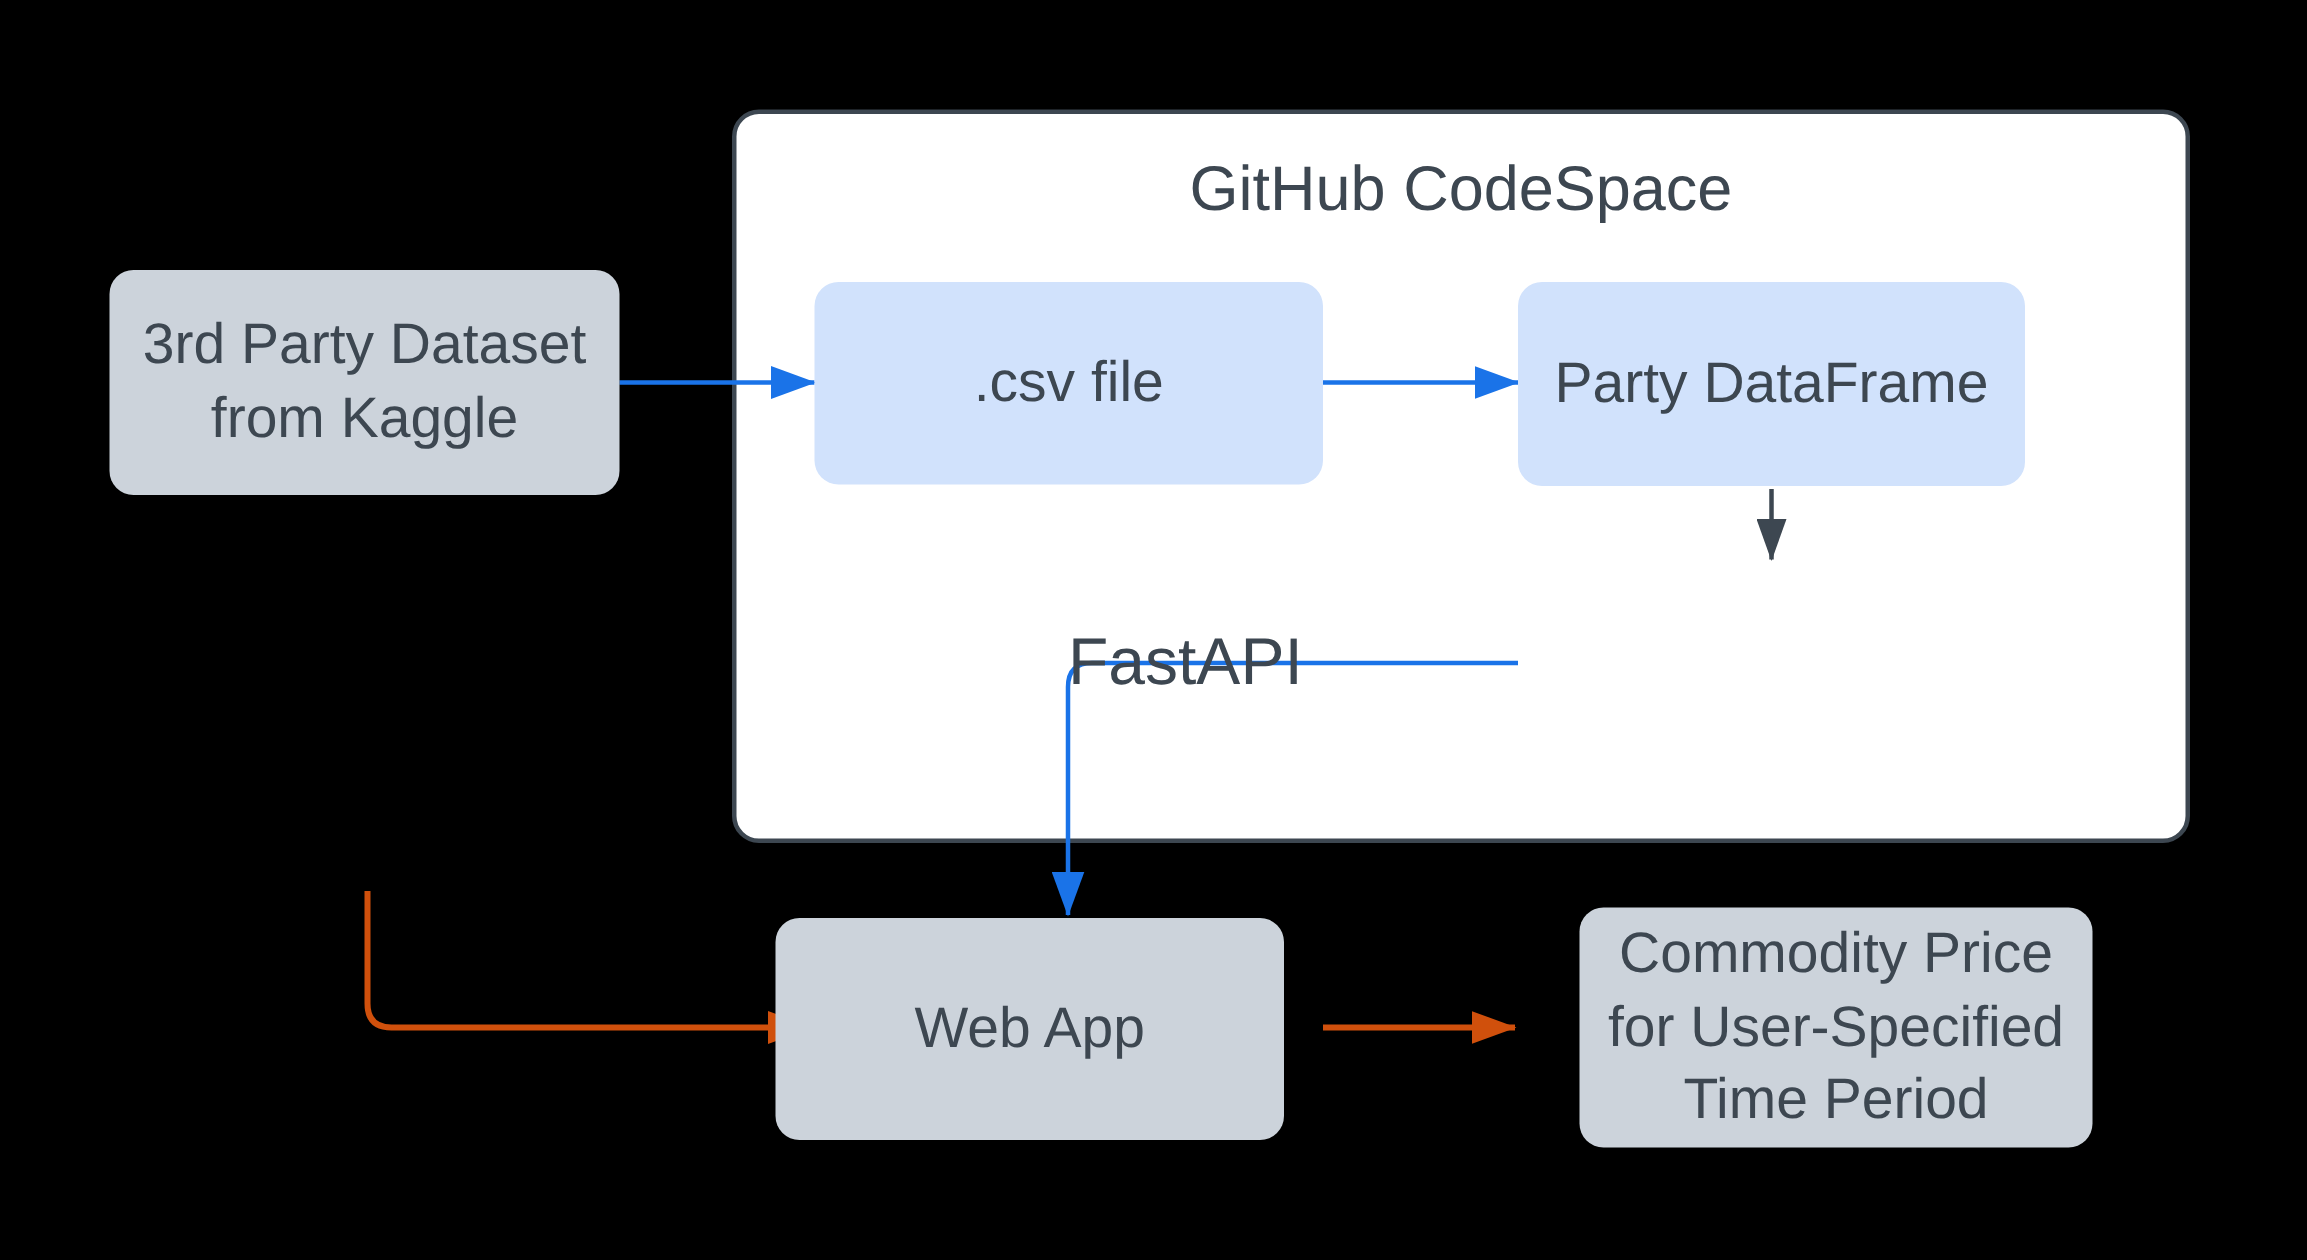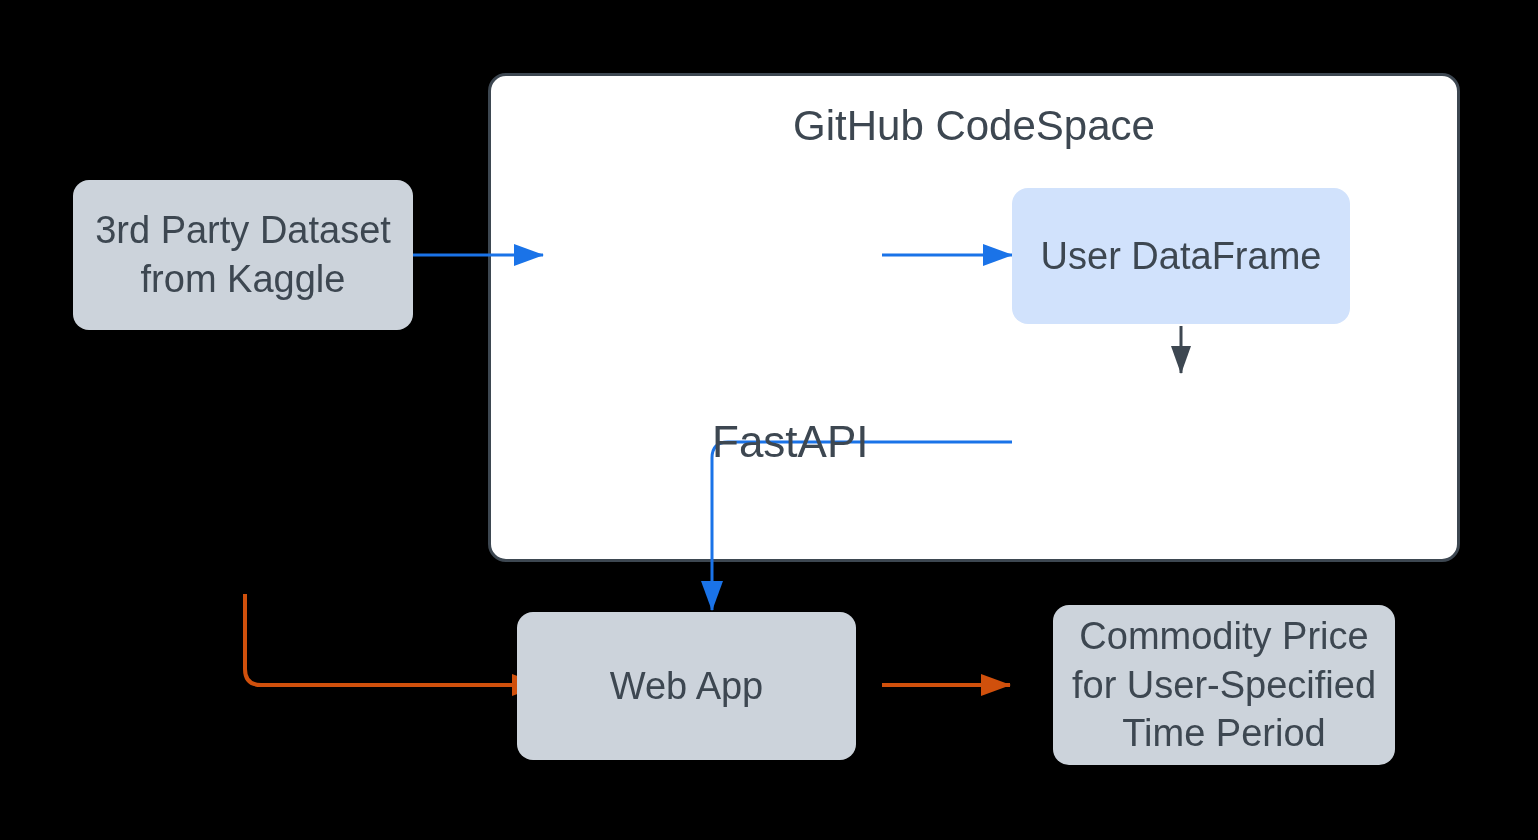--- a/index.html
+++ b/index.html
@@ -100,23 +100,26 @@
     <path d="M882,685 L1010,685" stroke="#d0500c" stroke-width="4" fill="none" marker-end="url(#head-orange)"></path>
   </svg>
 
   <div class="edge-label">FastAPI</div>
 
   <div class="node gray node-kaggle">
     <span>3rd Party Dataset</span>
     <span>from Kaggle</span>
   </div>
 
+  <div class="node blue node-csv">
+    <span>.csv file</span>
+  </div>
 
   <div class="node blue node-dask">
-    <span>User DataFrame</span>
+    <span>Party DataFrame</span>
   </div>
 
 
 
   <div class="node gray node-webapp">
     <span>Web App</span>
   </div>
 
   <div class="node gray node-output">
     <span>Commodity Price</span>

